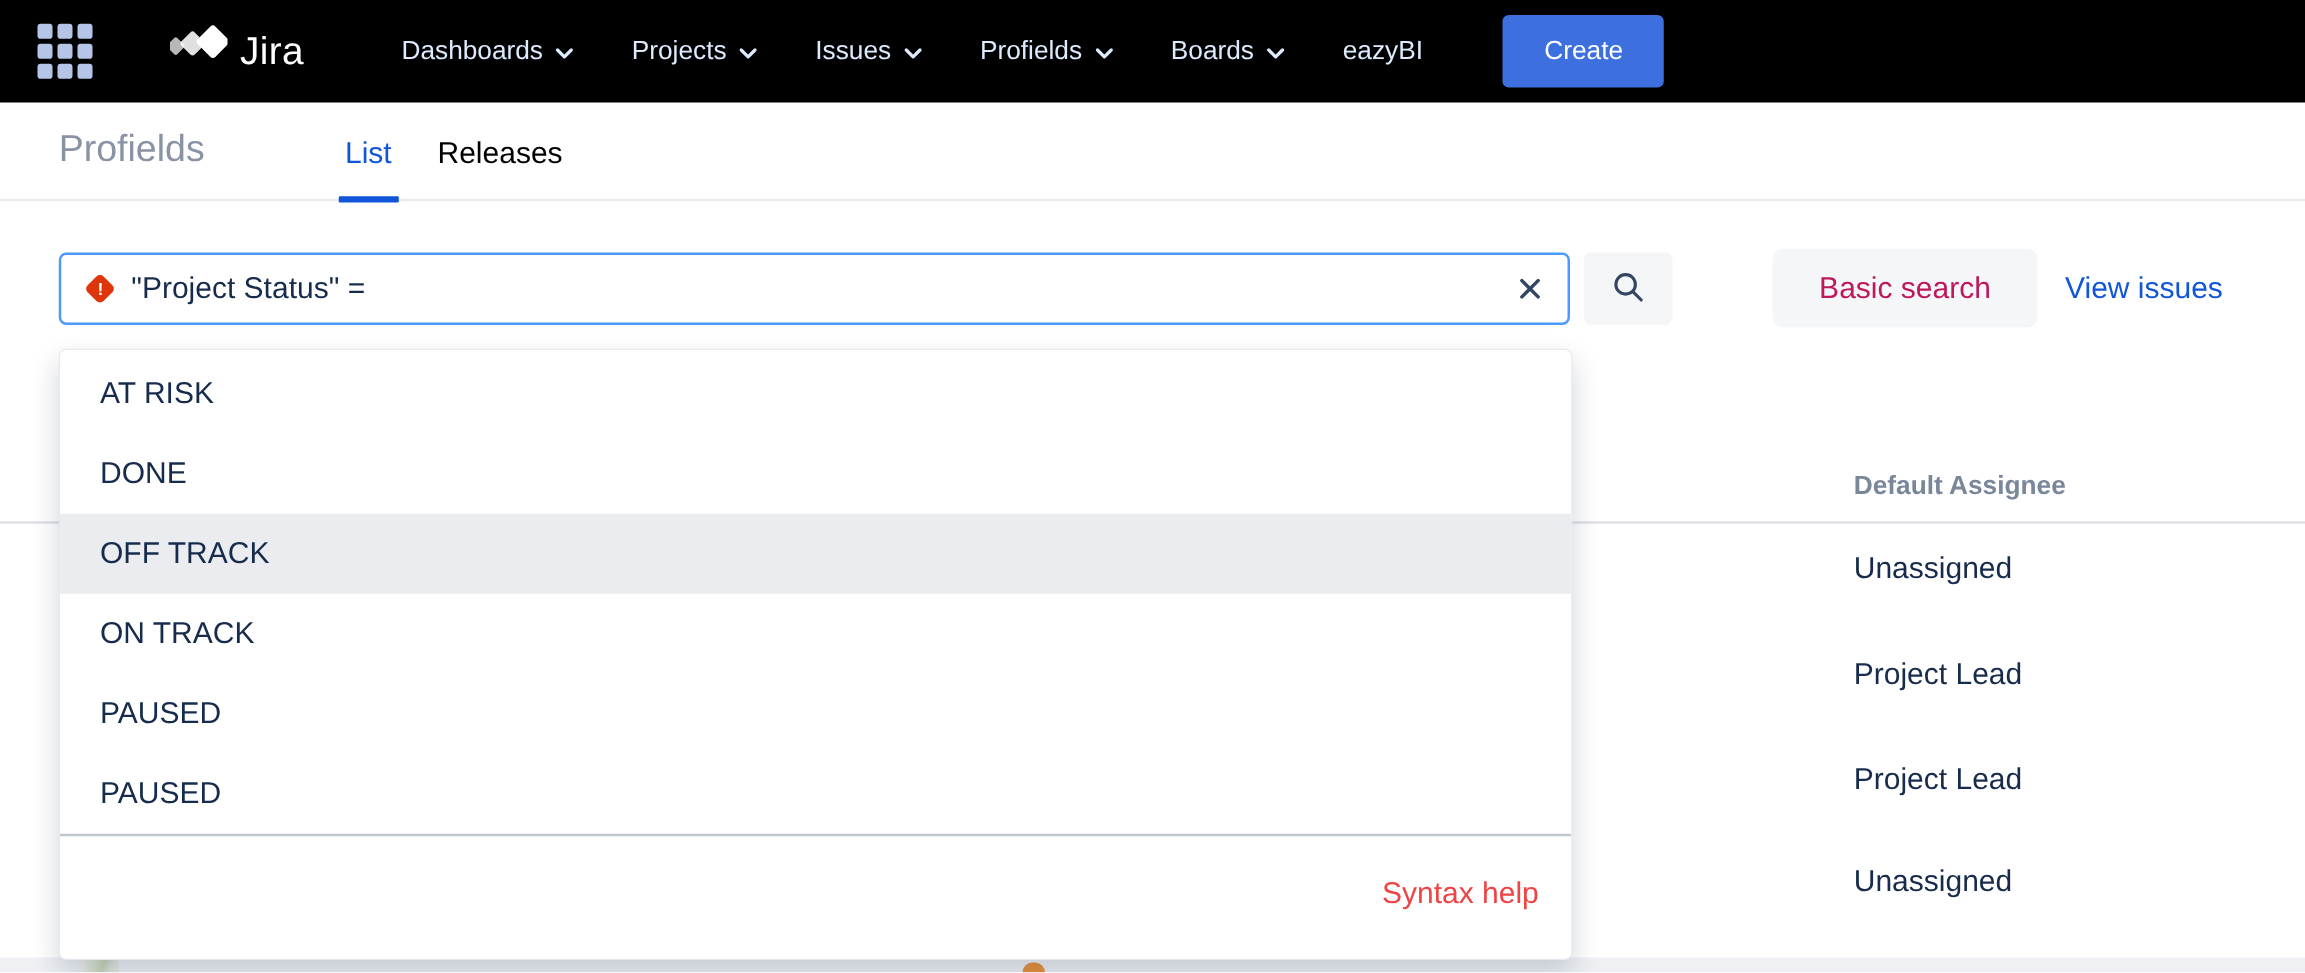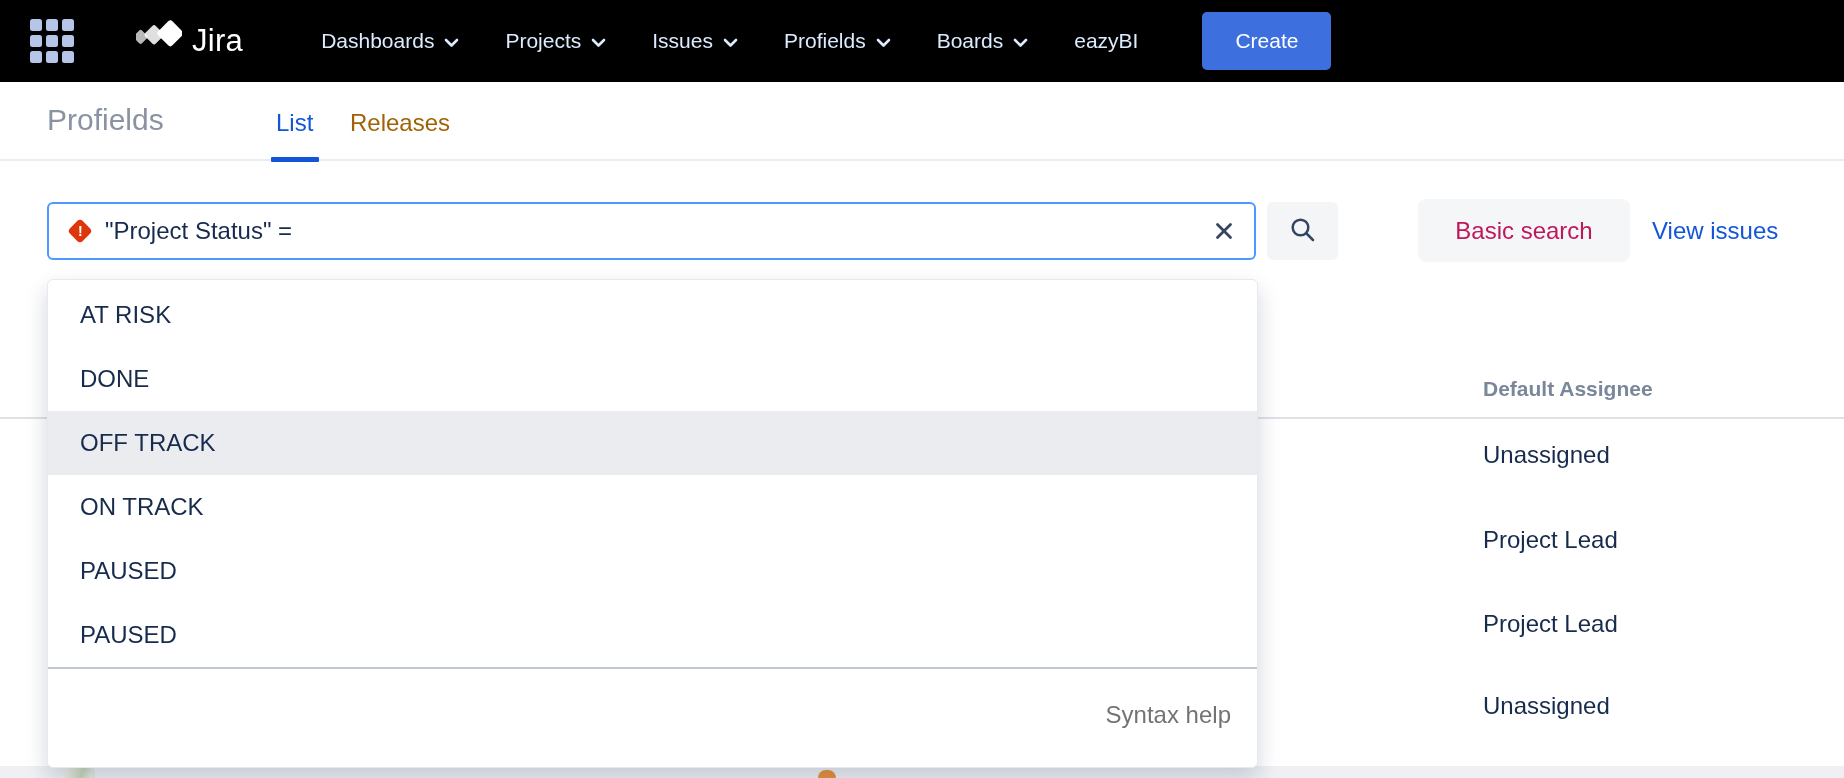--- a/index.html
+++ b/index.html
@@ -18,21 +18,21 @@
   .nav-item { color:#dcebfd; font-size:21px; display:flex; align-items:center; gap:10px; cursor:pointer; white-space:nowrap; }
   .chev svg { display:block; margin-top:3px; }
   .create-btn { margin-left:64px; background:#3d70de; color:#fff; font-size:21px; height:58px;
                 padding:0 33px; border-radius:5px; border:none; display:flex; align-items:center;
                 cursor:pointer; font-family:inherit; }
 
   
   .page-title { position:absolute; left:47px; top:103px; font-size:30px; font-weight:500; color:#8993a4; z-index:2; }
   .tab { position:absolute; top:109px; font-size:24px; z-index:2; cursor:pointer; }
   .tab-list { left:276px; color:#1155d8; font-weight:500; }
-  .tab-releases { left:350px; color:#a16207; font-weight:400; }
+  .tab-releases { left:350px; color:#000000; font-weight:400; }
   .header-divider { position:absolute; left:0; top:159px; width:1844px; height:2px; background:#ebecf0; z-index:1; }
   .tab-underline { position:absolute; left:271px; top:157px; width:48px; height:5px; background:#1155d8; border-radius:1px; z-index:2; }
 
   
   .search-box { position:absolute; left:47px; top:202px; width:1209px; height:58px; background:#fff;
                 border:2.5px solid #4c9aff; border-radius:6px; display:flex; align-items:center;
                 padding:0 16px 0 22px; gap:16px; z-index:6; }
   .error-icon { width:18px; height:18px; background:#de350b; border-radius:4px; transform:rotate(45deg);
                 flex-shrink:0; display:flex; align-items:center; justify-content:center; }
   .error-icon b { transform:rotate(-45deg); color:#fff; font-size:14px; font-weight:700; line-height:1; }
@@ -48,21 +48,21 @@
 
   
   .dropdown { position:absolute; left:47px; top:279px; width:1211px; height:489px; background:#fff;
               border:1px solid #e7e9ee; border-radius:6px; box-shadow:0 10px 22px rgba(9,30,66,.18);
               z-index:5; padding-top:3px; overflow:hidden; }
   .option { height:64px; display:flex; align-items:center; padding-left:32px; font-size:24px;
             color:#172b4d; cursor:pointer; }
   .option.highlighted { background:#ebecf0; }
   .dropdown-divider { height:2px; background:#c1c7d0; }
   .dropdown-footer { position:relative; height:94px; }
-  .syntax-help { position:absolute; right:26px; top:32px; font-size:24px; color:#737373; cursor:pointer; }
+  .syntax-help { position:absolute; right:26px; top:32px; font-size:24px; color:#ef4444; cursor:pointer; }
 
   
   .table-divider { position:absolute; left:0; top:417px; width:1844px; height:2px; background:#dfe1e6; z-index:1; }
   .col-header { position:absolute; left:1483px; top:377px; font-size:21px; font-weight:700; color:#7a869a; z-index:1; }
   .cell { position:absolute; left:1483px; font-size:24px; color:#172b4d; z-index:1; }
   .cell-0 { top:441px; } .cell-1 { top:526px; } .cell-2 { top:610px; } .cell-3 { top:692px; }
 
   
   .bottom-strip { position:absolute; left:0; top:766px; width:1844px; height:12px; background:#eef0f3; z-index:1; }
   .avatar-partial { position:absolute; left:62px; top:768px; width:33px; height:10px; border-radius:4px 4px 0 0;

